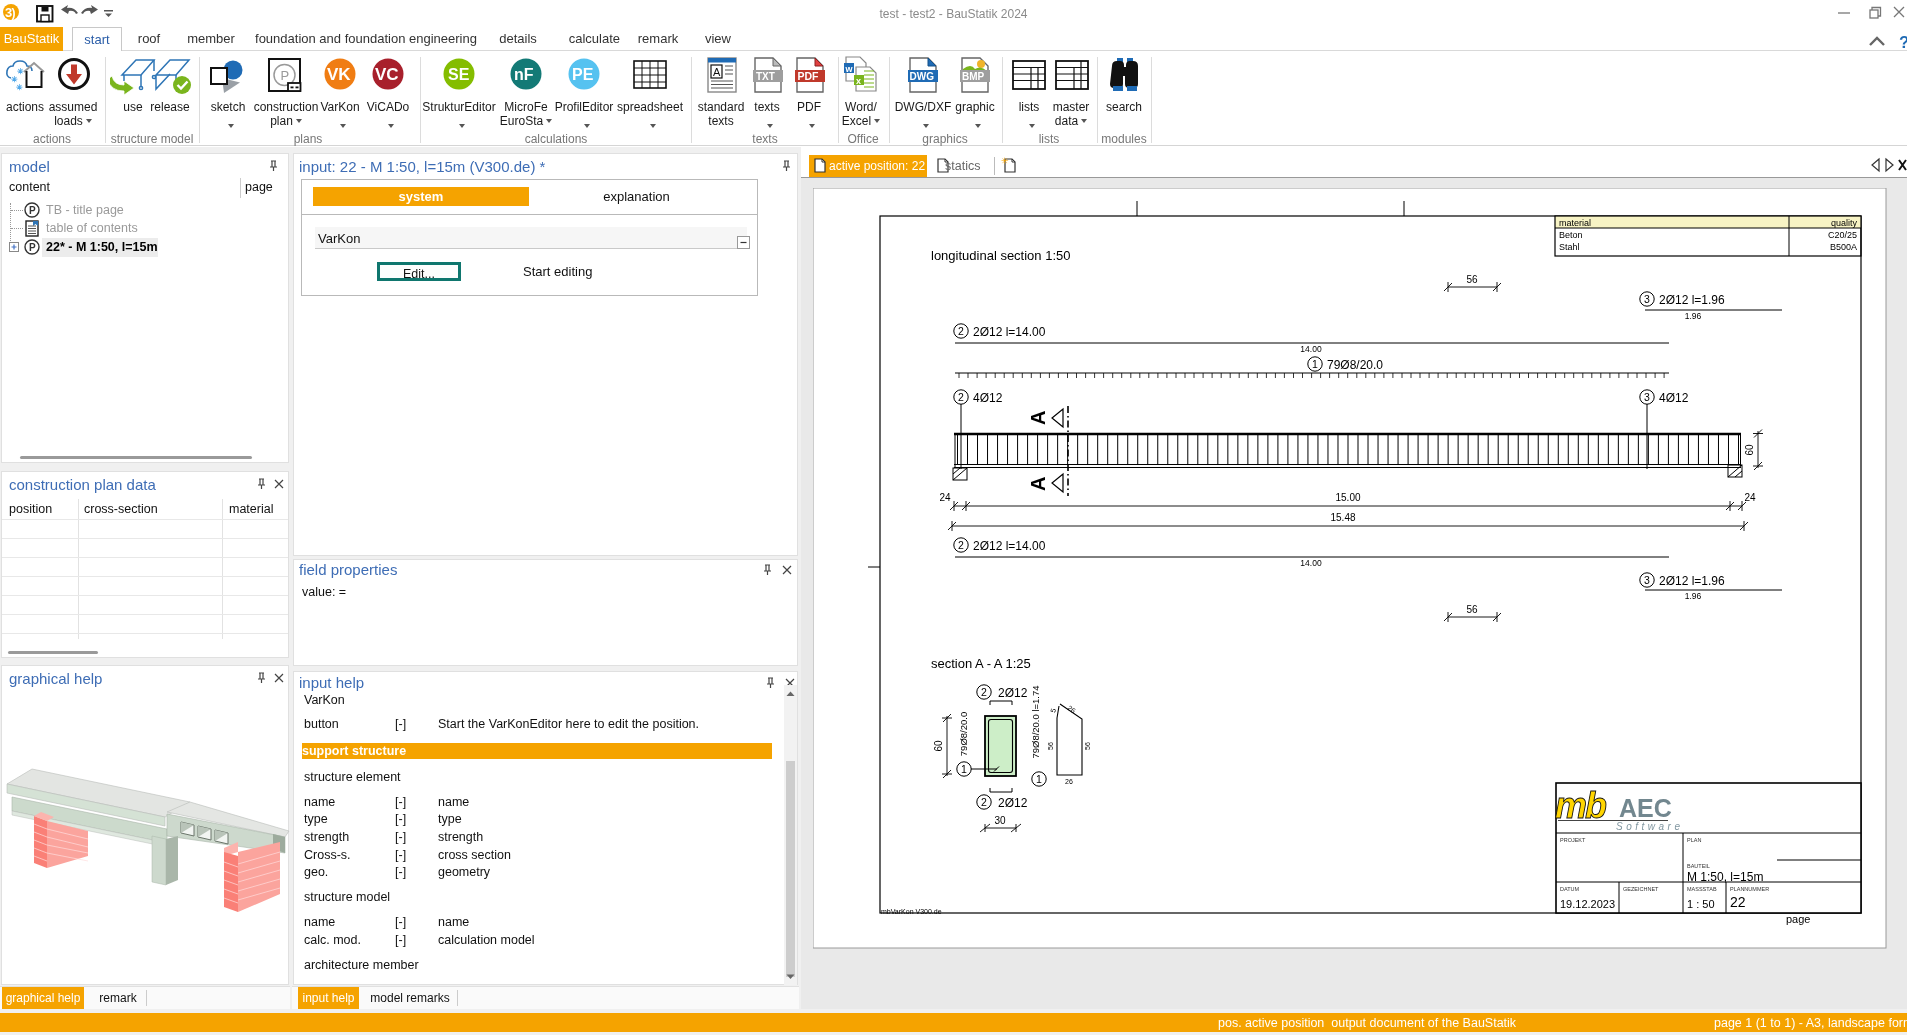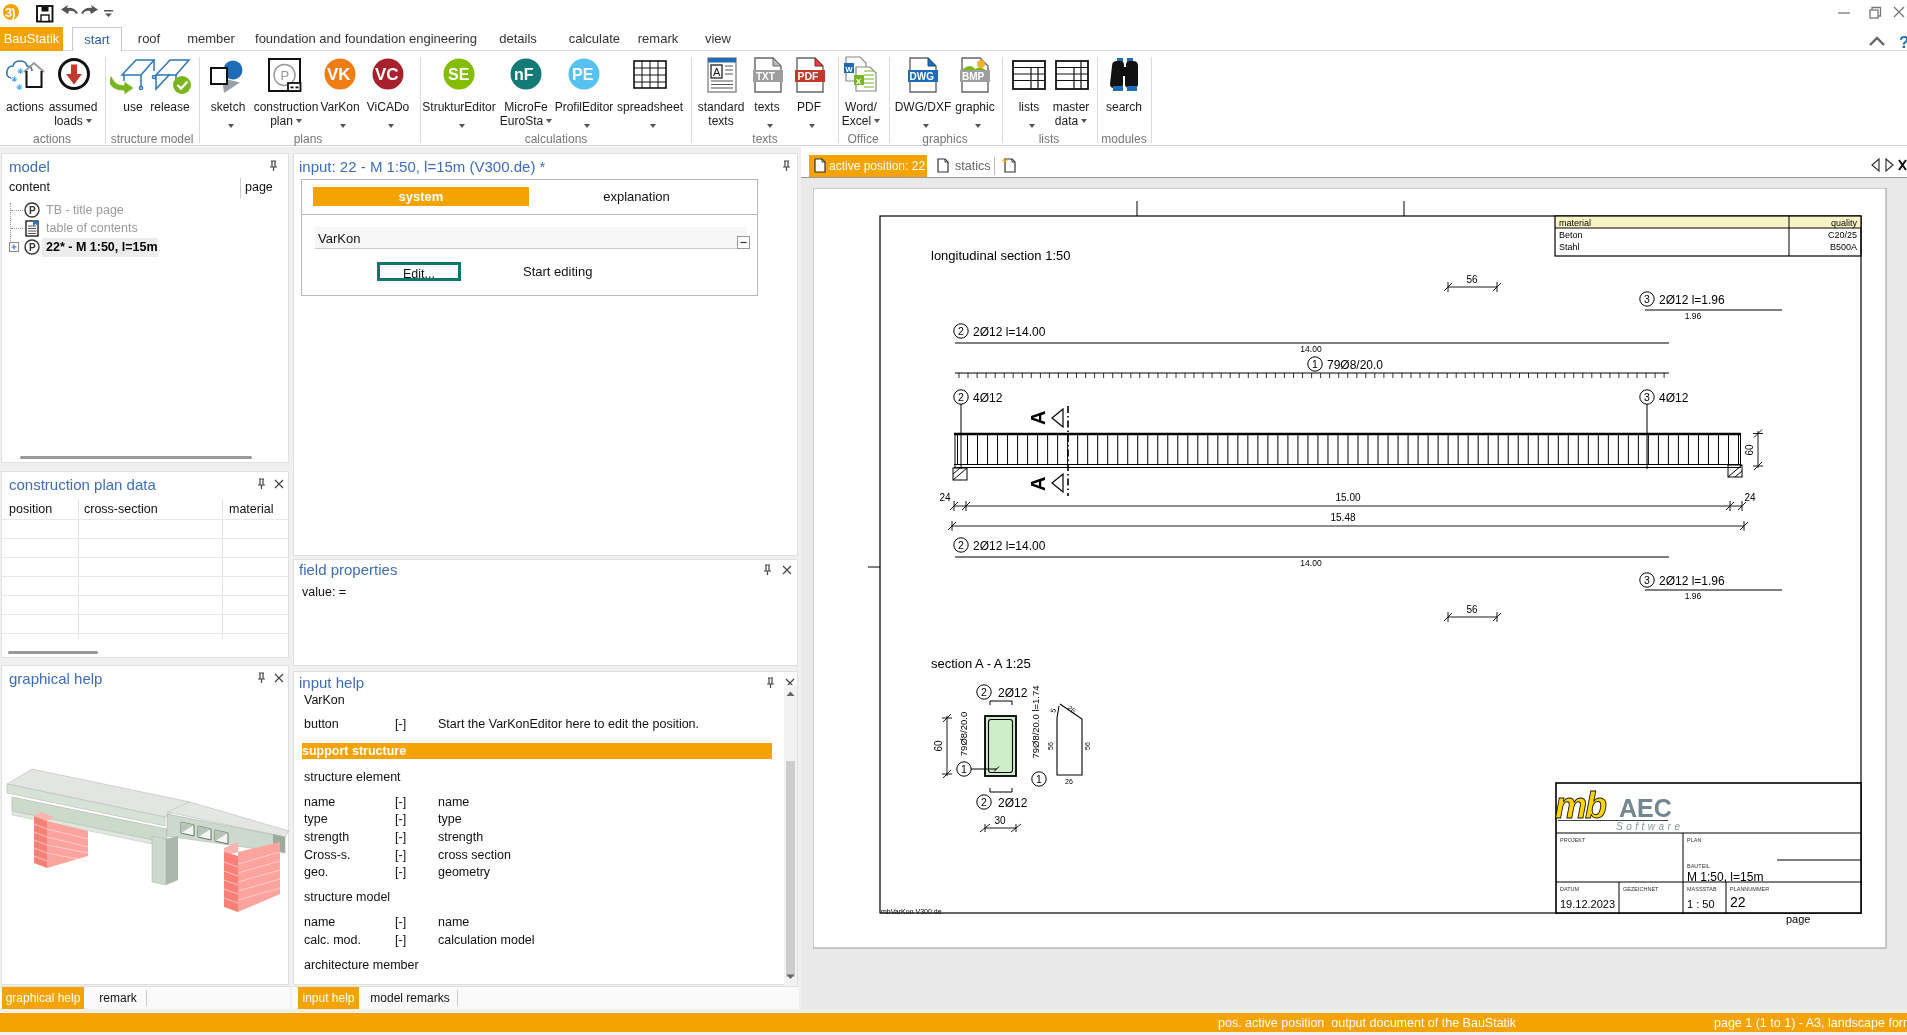--- a/index.html
+++ b/index.html
@@ -21,20 +21,21 @@
       <text x="5" y="17" font-size="13" font-weight="bold" fill="#fff" font-family="Liberation Sans">3</text>
       <text x="11.5" y="16.8" font-size="12" font-weight="bold" fill="#fff" font-family="Liberation Sans">)</text>
       <rect x="37" y="6" width="15.5" height="15.5" fill="none" stroke="#111" stroke-width="1.9"></rect>
       <rect x="41.5" y="7" width="7" height="4.5" fill="#111"></rect>
       <rect x="41" y="15" width="8" height="6.5" fill="#fff" stroke="#111" stroke-width="1.4"></rect>
       <path d="M 78 13 q -4 -6 -11 -5 l 1 -3 l -7 4.5 l 7 4.5 l 1 -3 q 5 -1 7 3 z" fill="#555"></path>
       <path d="M 81 13 q 4 -6 11 -5 l -1 -3 l 7 4.5 l -7 4.5 l -1 -3 q -5 -1 -7 3 z" fill="#555"></path>
       <rect x="104" y="10" width="9" height="1.5" fill="#555"></rect>
       <path d="M 105 13.5 l 7 0 l -3.5 3.5 z" fill="#555"></path>
     </svg>
+    <div class="abs" style="left:0;top:7px;width:1907px;text-align:center;font-size:12px;color:#8a8a8a;">test - test2 - BauStatik 2024</div>
     <svg class="abs" style="left:1830px;top:0;" width="77" height="27" viewBox="0 0 77 27">
       <g stroke="#777" stroke-width="1.3" fill="none">
         <line x1="8" y1="13" x2="20" y2="13"></line>
         <rect x="40" y="10" width="8" height="8"></rect>
         <path d="M 42 10 v -2.5 h 8.5 v 8.5 h -2.5"></path>
         <path d="M 64 7 l 10 10 m 0 -10 l -10 10"></path>
       </g>
     </svg>
   </div>
 
@@ -448,21 +449,21 @@
     <div class="abs orange" style="left:8px;top:8px;width:118px;height:22px;"></div>
     <svg class="abs" style="left:13px;top:11px;" width="12" height="15" viewBox="0 0 12 15">
         <path d="M 1 1 h 7 l 3 3 v 10 h -10 z" fill="#fff" stroke="#333" stroke-width="1.2"></path>
         <path d="M 8 1 l 3 3 h -3 z" fill="#fff" stroke="#333" stroke-width="1"></path>
       </svg>
     <div class="abs" style="left:28px;top:12px;color:#fff;font-size:12px;">active position: 22</div>
     <svg class="abs" style="left:136px;top:11px;" width="12" height="15" viewBox="0 0 12 15">
         <path d="M 1 1 h 7 l 3 3 v 10 h -10 z" fill="#fff" stroke="#333" stroke-width="1.2"></path>
         <path d="M 8 1 l 3 3 h -3 z" fill="#fff" stroke="#333" stroke-width="1"></path>
       </svg>
-    <div class="abs" style="left:154px;top:12px;color:#666;font-size:12.5px;">statics</div>
+    <div class="abs" style="left:144px;top:12px;color:#666;font-size:12.5px;">statics</div>
     <div class="abs" style="left:193px;top:10px;width:1px;height:18px;background:#bbb;"></div>
     <svg class="abs" style="left:200px;top:9px;" width="16" height="17" viewBox="0 0 16 17">
         <path d="M 4 3 h 7 l 3 3 v 10 h -10 z" fill="#fff" stroke="#333" stroke-width="1.2"></path>
         <path d="M 11 3 l 3 3 h -3 z" fill="#fff" stroke="#333" stroke-width="1"></path>
         <text x="0" y="8" font-size="9" fill="#F5A300">✳</text>
       </svg>
     <svg class="abs" style="left:1068px;top:10px;" width="38 " height="16" viewBox="0 0 38 16">
       <path d="M 10 2 L 3 8 L 10 14 Z" fill="none" stroke="#333" stroke-width="1.2"></path>
       <path d="M 17 2 L 24 8 L 17 14 Z" fill="none" stroke="#333" stroke-width="1.2"></path>
       <path d="M 30 3 l 7 10 m 0 -10 l -7 10" stroke="#111" stroke-width="2"></path>

